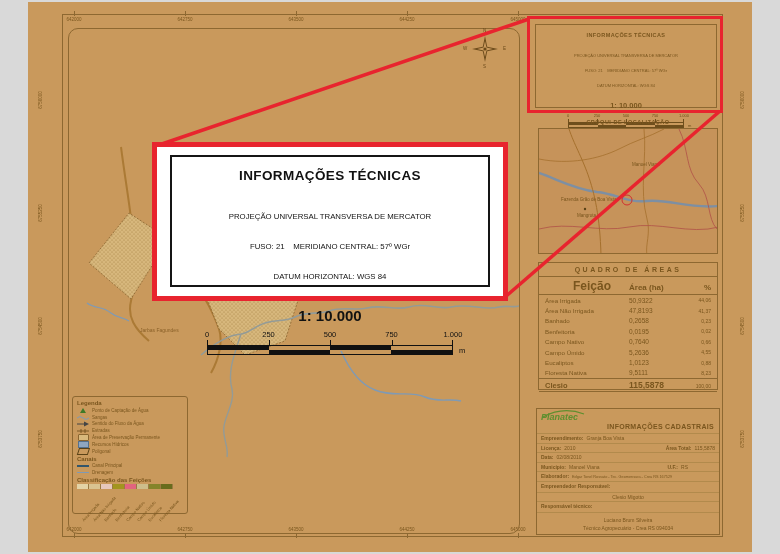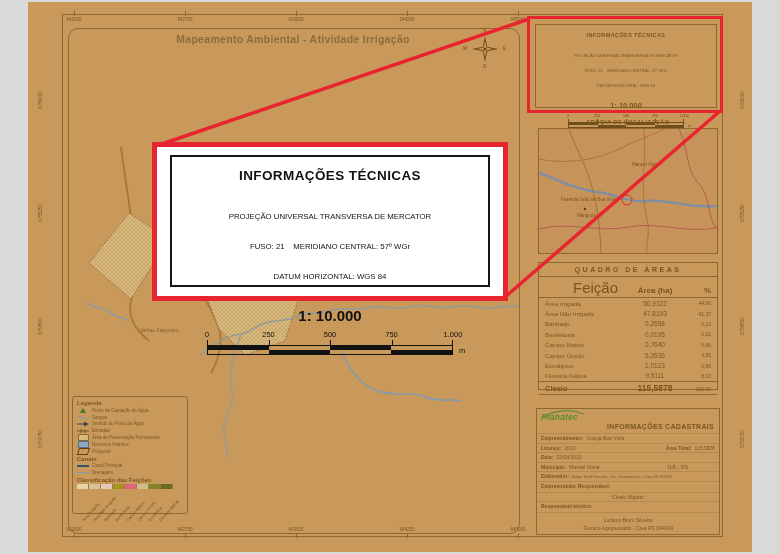--- a/index.html
+++ b/index.html
@@ -46,26 +46,26 @@
   .tec-scale-sm{font-size:7.5px;font-weight:bold;margin-top:3px;}
   .croqui-title{left:538px;top:119px;width:180px;text-align:center;font-size:5.5px;
                 font-weight:bold;letter-spacing:.5px;color:#7a561e;}
   .croqui-box{left:538px;top:128px;width:180px;height:126px;overflow:hidden;background:#c6935a;}
   .croqui-label{position:absolute;font-size:4.5px;color:#7a561e;white-space:nowrap;}
   
   .quadro{left:538px;top:262px;width:180px;height:128px;background:#c9995c;}
   .q-title{text-align:center;font-size:7px;font-weight:bold;letter-spacing:2.5px;
            padding:3px 0;border-bottom:1px solid #8d6831;}
   .q-head{display:flex;padding:2px 6px 1px 6px;border-bottom:1px solid #8d6831;align-items:baseline;}
-  .q-head .q-f{font-size:15px;font-weight:normal;padding-left:28px;}
+  .q-head .q-f{font-size:12px;font-weight:bold;padding-left:28px;}
   .q-head .q-a{font-size:8px;font-weight:bold;}
   .q-head .q-p{font-size:8px;font-weight:bold;}
   .q-row{display:flex;padding:0 6px;height:10.4px;align-items:center;}
   .q-f{flex:1;font-size:6.2px;}
-  .q-a{width:52px;text-align:center;font-size:6.5px;}
+  .q-a{width:52px;text-align:left;font-size:6.5px;}
   .q-p{width:30px;text-align:right;font-size:5px;}
   .q-total{display:flex;padding:1px 6px;border-top:1px solid #8d6831;
            border-bottom:1px solid #8d6831;align-items:baseline;}
   .q-total .q-f{font-size:7.5px;font-weight:bold;}
   .q-total .q-a{font-size:8.5px;font-weight:bold;}
   .q-total .q-p{font-size:5px;}
   
   .cad{left:536px;top:408px;width:184px;height:127px;font-size:5px;}
   .cad-head{position:relative;height:24px;border-bottom:1px solid #b28a4c;}
   .cad-logo{position:absolute;left:4px;top:3px;font-size:9px;font-weight:bold;
@@ -152,21 +152,20 @@
       <path d="M20,234 L60,184 L100,210 L62,270 Z" fill="url(#stip)" stroke="#8a6530" stroke-width="0.8" stroke-dasharray="2,1.5"></path>
       <path d="M137,267 L198,248 L232,262 L216,312 L176,326 L150,300 Z" fill="url(#stip)" stroke="#8a6530" stroke-width="0.8" stroke-dasharray="2,1.5"></path>
 
       <path d="M132,326 C146,314 160,306 172,305 C180,304 186,297 196,294 C208,290 216,293 226,288 C238,282 248,286 260,282 C274,277 286,282 298,279 C314,275 326,282 340,278 C356,273 368,281 382,278 C400,274 416,282 430,278 C438,276 444,279 450,277" stroke="#939b97" stroke-width="1.6" fill="none"></path>
       <path d="M172,305 C166,324 158,342 163,360 C166,372 157,385 155,397 C153,408 160,418 158,428" stroke="#939b97" stroke-width="1.4" fill="none"></path>
       <path d="M272,322 C280,340 290,355 306,361 C326,369 340,361 356,368 C370,374 380,369 392,372" stroke="#7f9ab5" stroke-width="1.4" fill="none"></path>
       <path d="M18,274 C26,280 34,277 42,284 C48,289 54,288 60,292" stroke="#7f9ab5" stroke-width="1.2" fill="none"></path>
     </svg>
   </div>
 
-  <div class="abs map-title">Mapeamento Ambiental - Atividade Irrigação</div>
   <div class="abs place-label" style="left:140px;top:327px;">Jarbas Fagundes</div>
 
   <div class="abs" style="left:470px;top:34px;width:30px;height:30px;">
     <svg width="30" height="30" viewBox="0 0 30 30">
       <path d="M15,2 L17.2,12.8 L28,15 L17.2,17.2 L15,28 L12.8,17.2 L2,15 L12.8,12.8 Z" fill="#6b4a1a"></path>
       <path d="M15,7 L16.5,13.5 L23,15 L16.5,16.5 L15,23 L13.5,16.5 L7,15 L13.5,13.5 Z" fill="#c9995c"></path>
       <circle cx="15" cy="15" r="1.6" fill="#6b4a1a"></circle>
     </svg>
     <span class="abs" style="left:13px;top:-6px;font-size:4.5px;color:#6b4a1a;">N</span>
     <span class="abs" style="left:-7px;top:12px;font-size:4.5px;color:#6b4a1a;">W</span>

